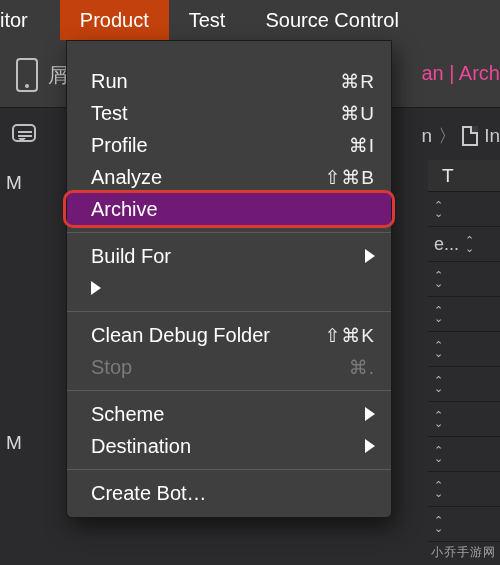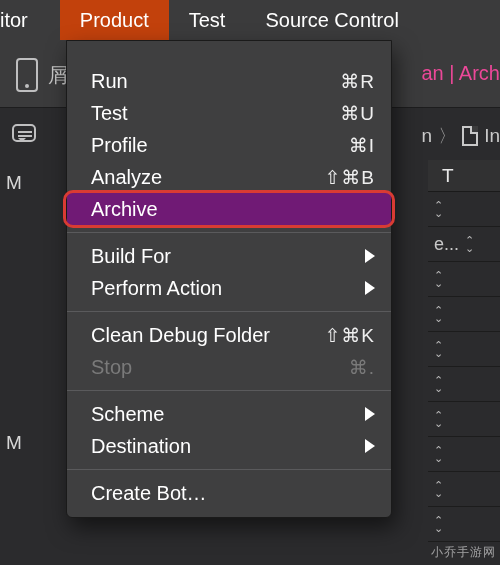--- a/index.html
+++ b/index.html
@@ -239,21 +239,20 @@
     <div class="menu-row hovered">
       <span class="menu-label">Archive</span>
       <span class="highlight-box"></span>
     </div>
     <div class="menu-sep"></div>
     <div class="menu-row">
       <span class="menu-label">Build For</span>
       <span class="submenu-arrow"></span>
     </div>
     <div class="menu-row">
-      <span class="menu-label">Perform Action</span>
       <span class="submenu-arrow"></span>
     </div>
     <div class="menu-sep"></div>
     <div class="menu-row">
       <span class="menu-label">Clean Debug Folder</span>
       <span class="menu-shortcut">⇧⌘K</span>
     </div>
     <div class="menu-row disabled">
       <span class="menu-label">Stop</span>
       <span class="menu-shortcut">⌘.</span>

